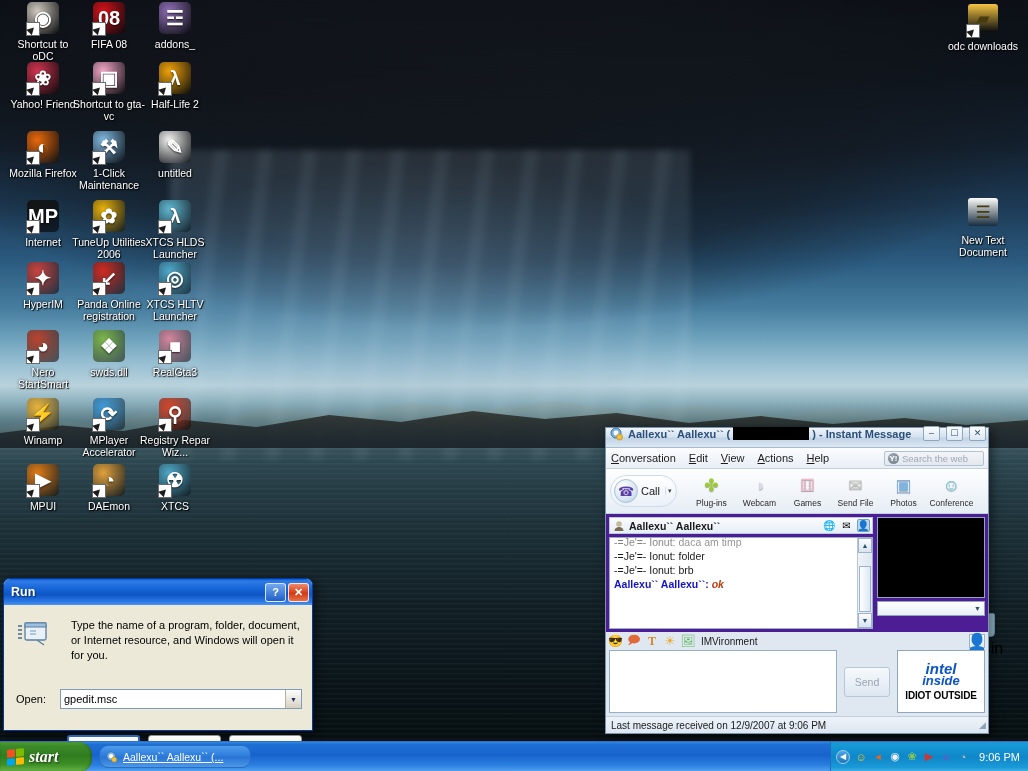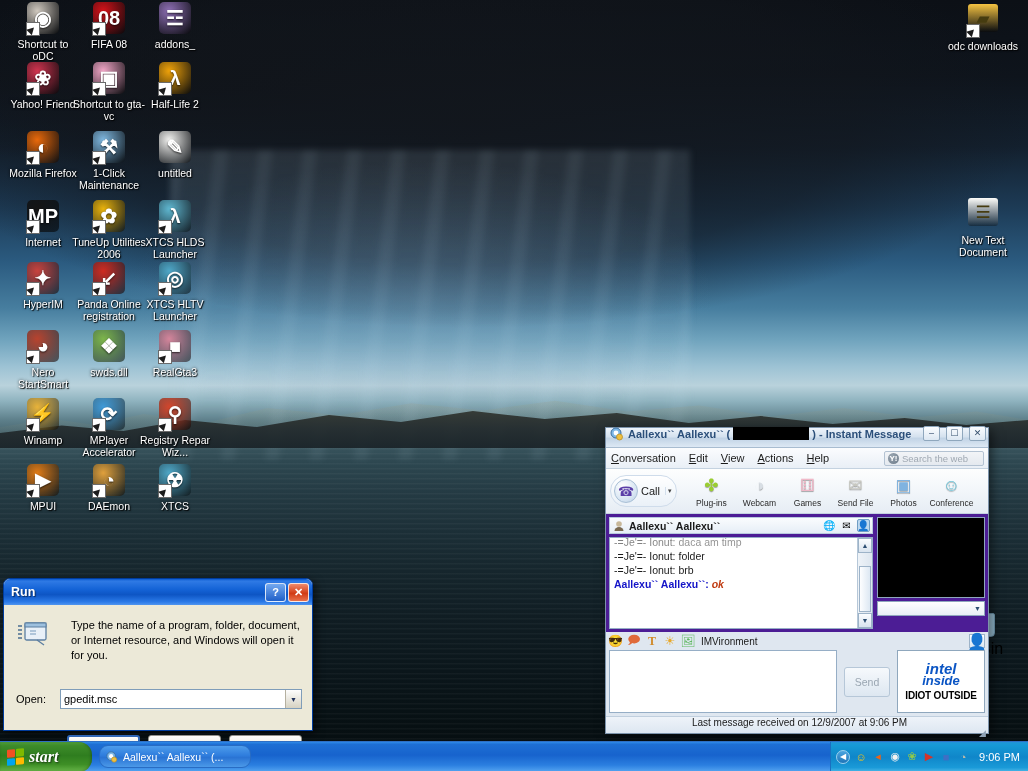--- a/index.html
+++ b/index.html
@@ -368,21 +368,21 @@
   }
   #intel-logo { font-size: 15px; font-weight: bold; font-style: italic; color: #0b55c4; line-height: 14px; text-align:center;}
   #intel-logo .sub { display:block; font-size: 13px; margin-top: -2px;}
   #intel-text { font-size: 10px; font-weight: bold; color: #000; letter-spacing: -0.2px; margin-top: 2px;}
   #im-status {
     height: 17px;
     background: linear-gradient(to bottom,#eef3f9,#dde7f1);
     border-top: 1px solid #c0cfde;
     display: flex; align-items: center;
     padding-left: 5px;
-    font-size: 10px; color: #1a1a1a; flex-direction: column;
+    font-size: 10px; color: #1a1a1a;
   }
   #im-grip { margin-left: auto; margin-right: 2px; font-size: 9px; color: #8fa3b7; }
 
   
   #taskbar {
     position: absolute; left: 0; bottom: 0;
     width: 1028px; height: 30px;
     background: linear-gradient(to bottom,
       #2f8ae8 0%, #1e6fd4 8%, #1763cd 45%, #2b7fe0 80%, #4fa0ef 100%);
     border-top: 1px solid #2e6fc4;
@@ -410,21 +410,21 @@
   }
   #task-items { display: flex; align-items: center; padding-left: 7px; gap: 3px; }
   .taskbtn {
     height: 23px; min-width: 152px;
     background: linear-gradient(to bottom,#4d9ceb 0%,#2f7ddd 45%,#2a74d4 55%,#4b99e8 100%);
     border: 1px solid #286cc4;
     border-radius: 9px;
     display: flex; align-items: center; gap: 5px;
     padding: 0 6px;
     font-size: 10.5px; color: #fff;
-    overflow: hidden; white-space: nowrap;
+    overflow: hidden; white-space: nowrap; text-decoration: underline;
   }
   #tray {
     margin-left: auto;
     height: 30px;
     background: linear-gradient(to bottom,#2294d8 0%,#169ad6 10%,#0f86c9 50%,#1a9ad8 85%,#4cb8e8 100%);
     border-left: 1px solid #1a6fc0;
     display: flex; align-items: center;
     padding: 0 8px 0 5px; gap: 4px;
   }
   #tray .arrow {

